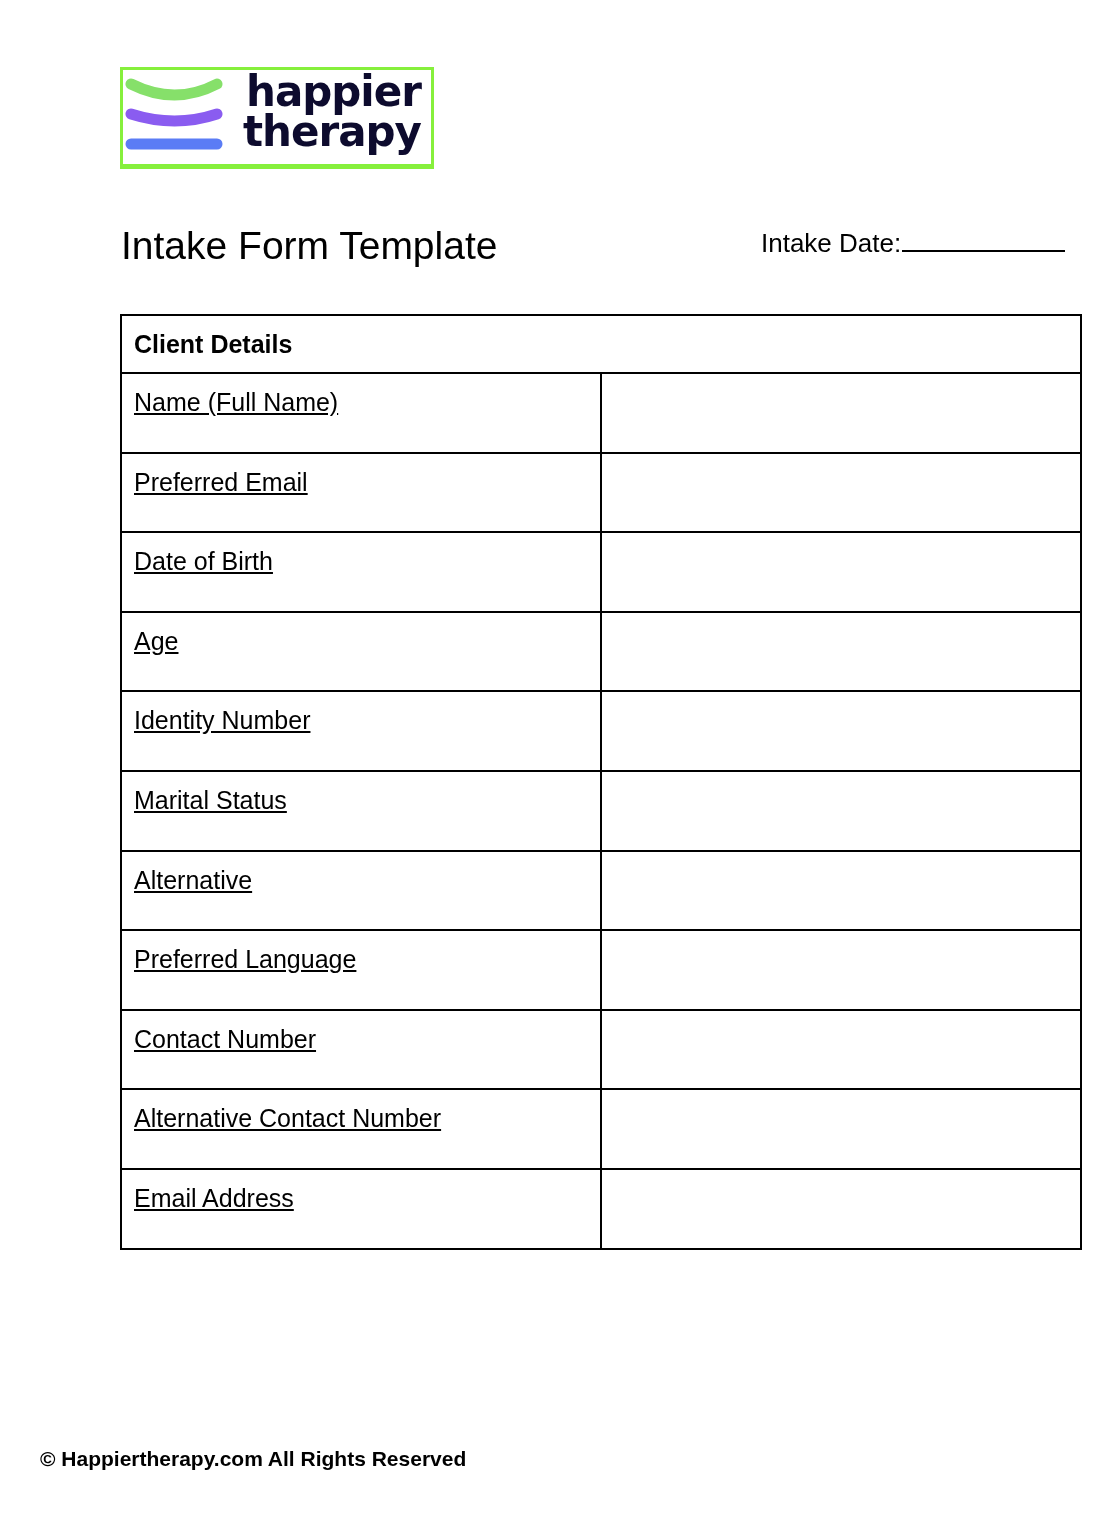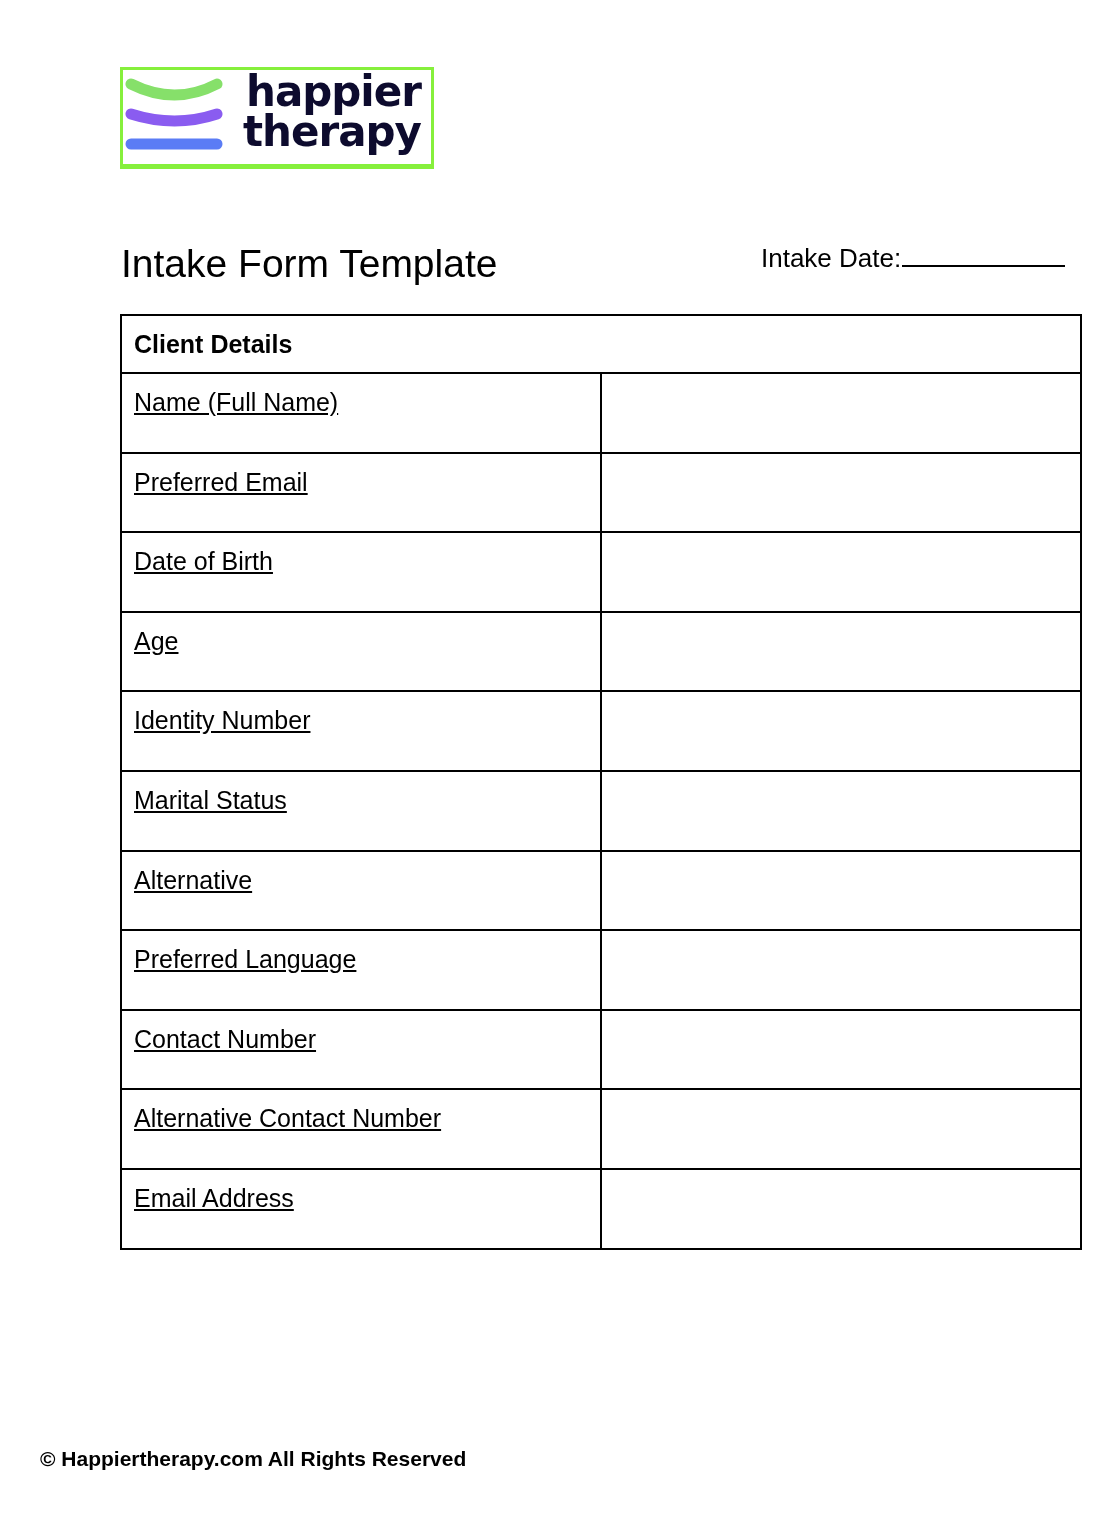--- a/index.html
+++ b/index.html
@@ -41,30 +41,30 @@
       color: #0d0b2e;
       font-size: 42px;
       line-height: 40px;
       letter-spacing: -1px;
     }
     .logo-text div { white-space: nowrap; }
     .logo-text .l1 { margin-top: 2px; text-align: right; }
     .page-title {
       position: absolute;
       left: 121px;
-      top: 242px;
+      top: 224px;
       font-size: 39px;
       line-height: 44px;
       font-weight: normal;
       margin: 0;
     }
     .intake-date {
       position: absolute;
       left: 761px;
-      top: 239px;
+      top: 224px;
       font-size: 26px;
       line-height: 32px;
       white-space: nowrap;
     }
     .intake-date .blank {
       display: inline-block;
       width: 163px;
       border-bottom: 2px solid #000;
       height: 26px;
       vertical-align: baseline;

